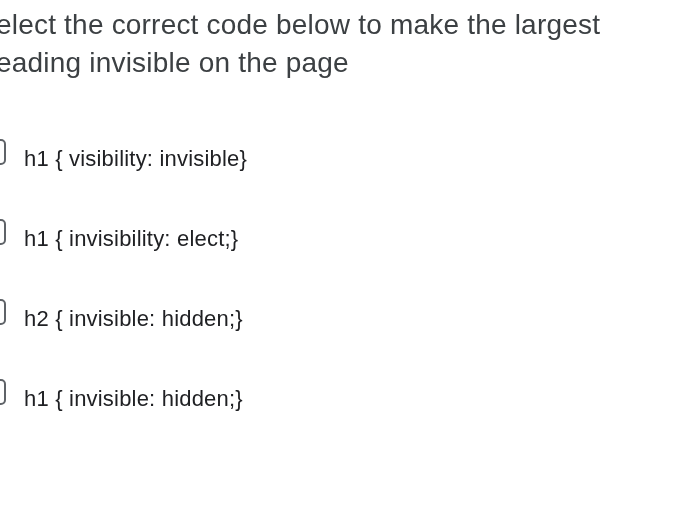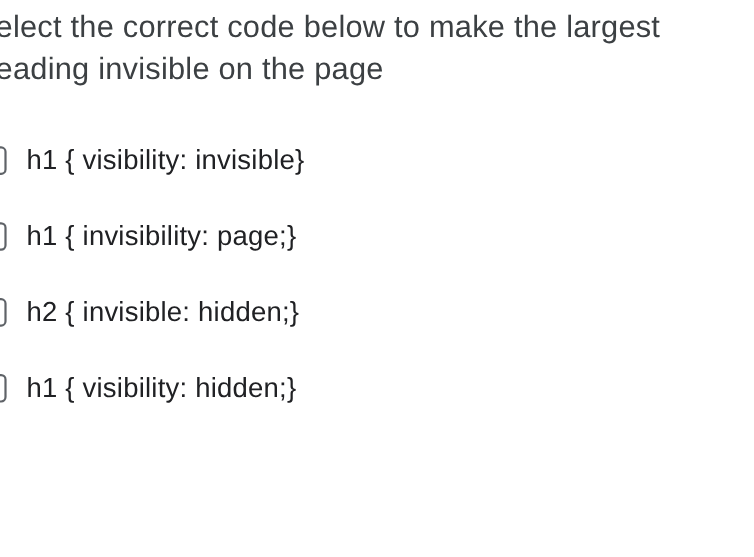--- a/index.html
+++ b/index.html
@@ -34,23 +34,24 @@
     width: 26px;
     height: 26px;
     border: 2.5px solid #5f6368;
     border-radius: 5px;
     flex-shrink: 0;
     margin-left: -16px;
     cursor: pointer;
     background: #fff;
   }
   .option-text {
-    font-size: 25px;
+    font-size: 22px;
     color: #202124;
     letter-spacing: 0.2px;
+    margin-top: 14px;
   }
   .container {
     padding: 6px 0 0 0;
     margin-left: -4px;
   }
 </style>
 </head>
 <body>
 
 <div class="container">
@@ -58,24 +59,24 @@
     <span>elect the correct code below to make the largest</span><br>
     <span>eading invisible on the page</span>
   </div>
   <div class="options">
     <div class="option">
       <div class="checkbox"></div>
       <span class="option-text">h1 { visibility: invisible}</span>
     </div>
     <div class="option">
       <div class="checkbox"></div>
-      <span class="option-text">h1 { invisibility: page;}</span>
+      <span class="option-text">h1 { invisibility: elect;}</span>
     </div>
     <div class="option">
       <div class="checkbox"></div>
       <span class="option-text">h2 { invisible: hidden;}</span>
     </div>
     <div class="option">
       <div class="checkbox"></div>
-      <span class="option-text">h1 { visibility: hidden;}</span>
+      <span class="option-text">h1 { invisible: hidden;}</span>
     </div>
   </div>
 </div>
 
 </body></html>

